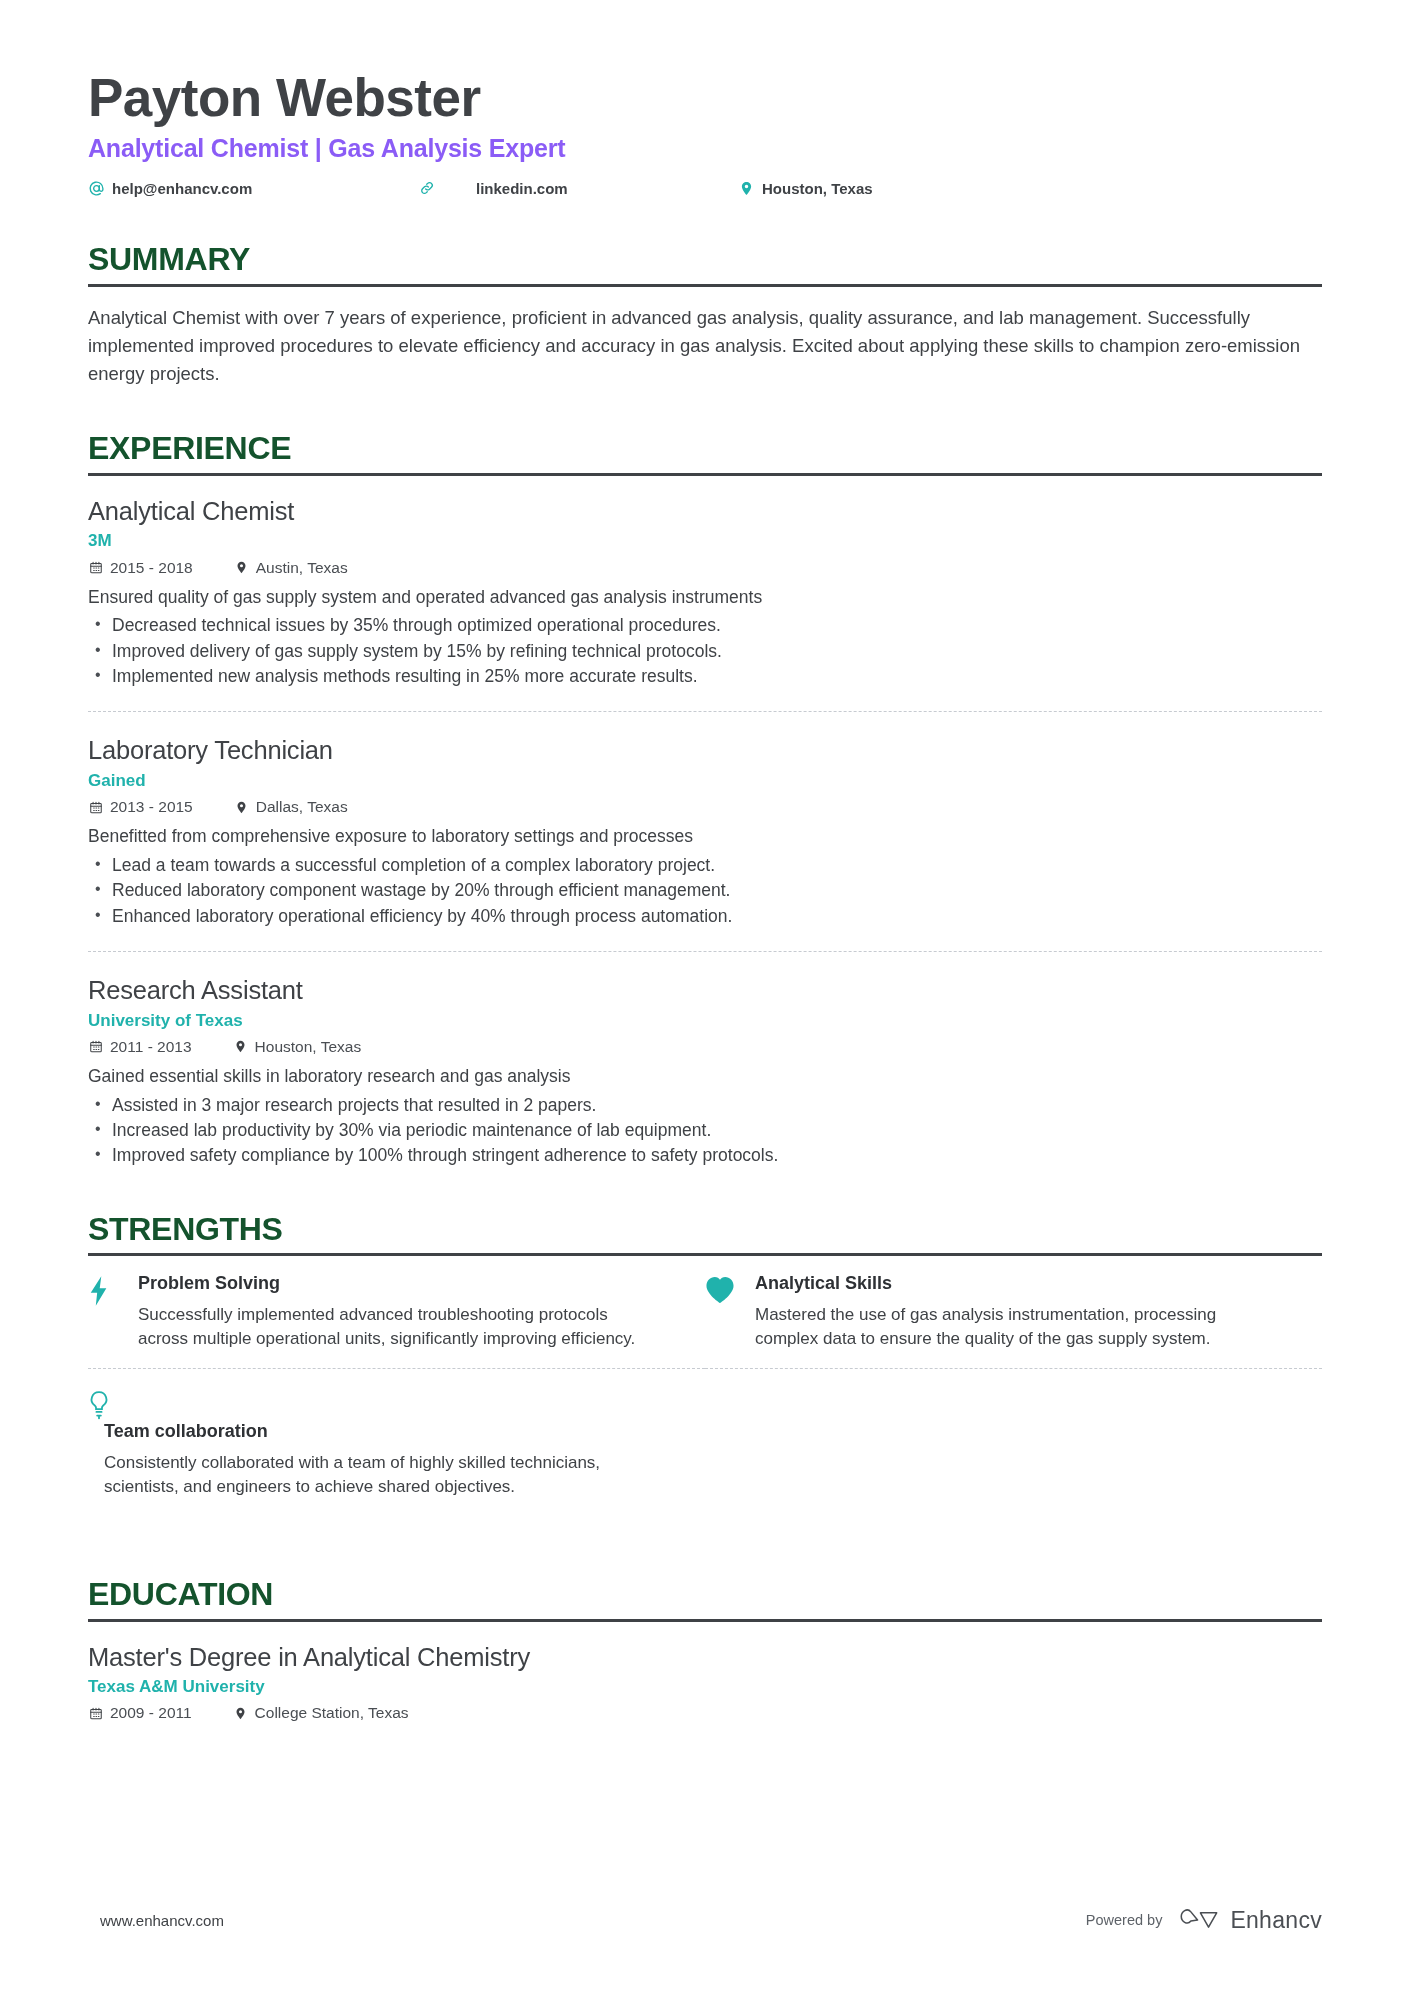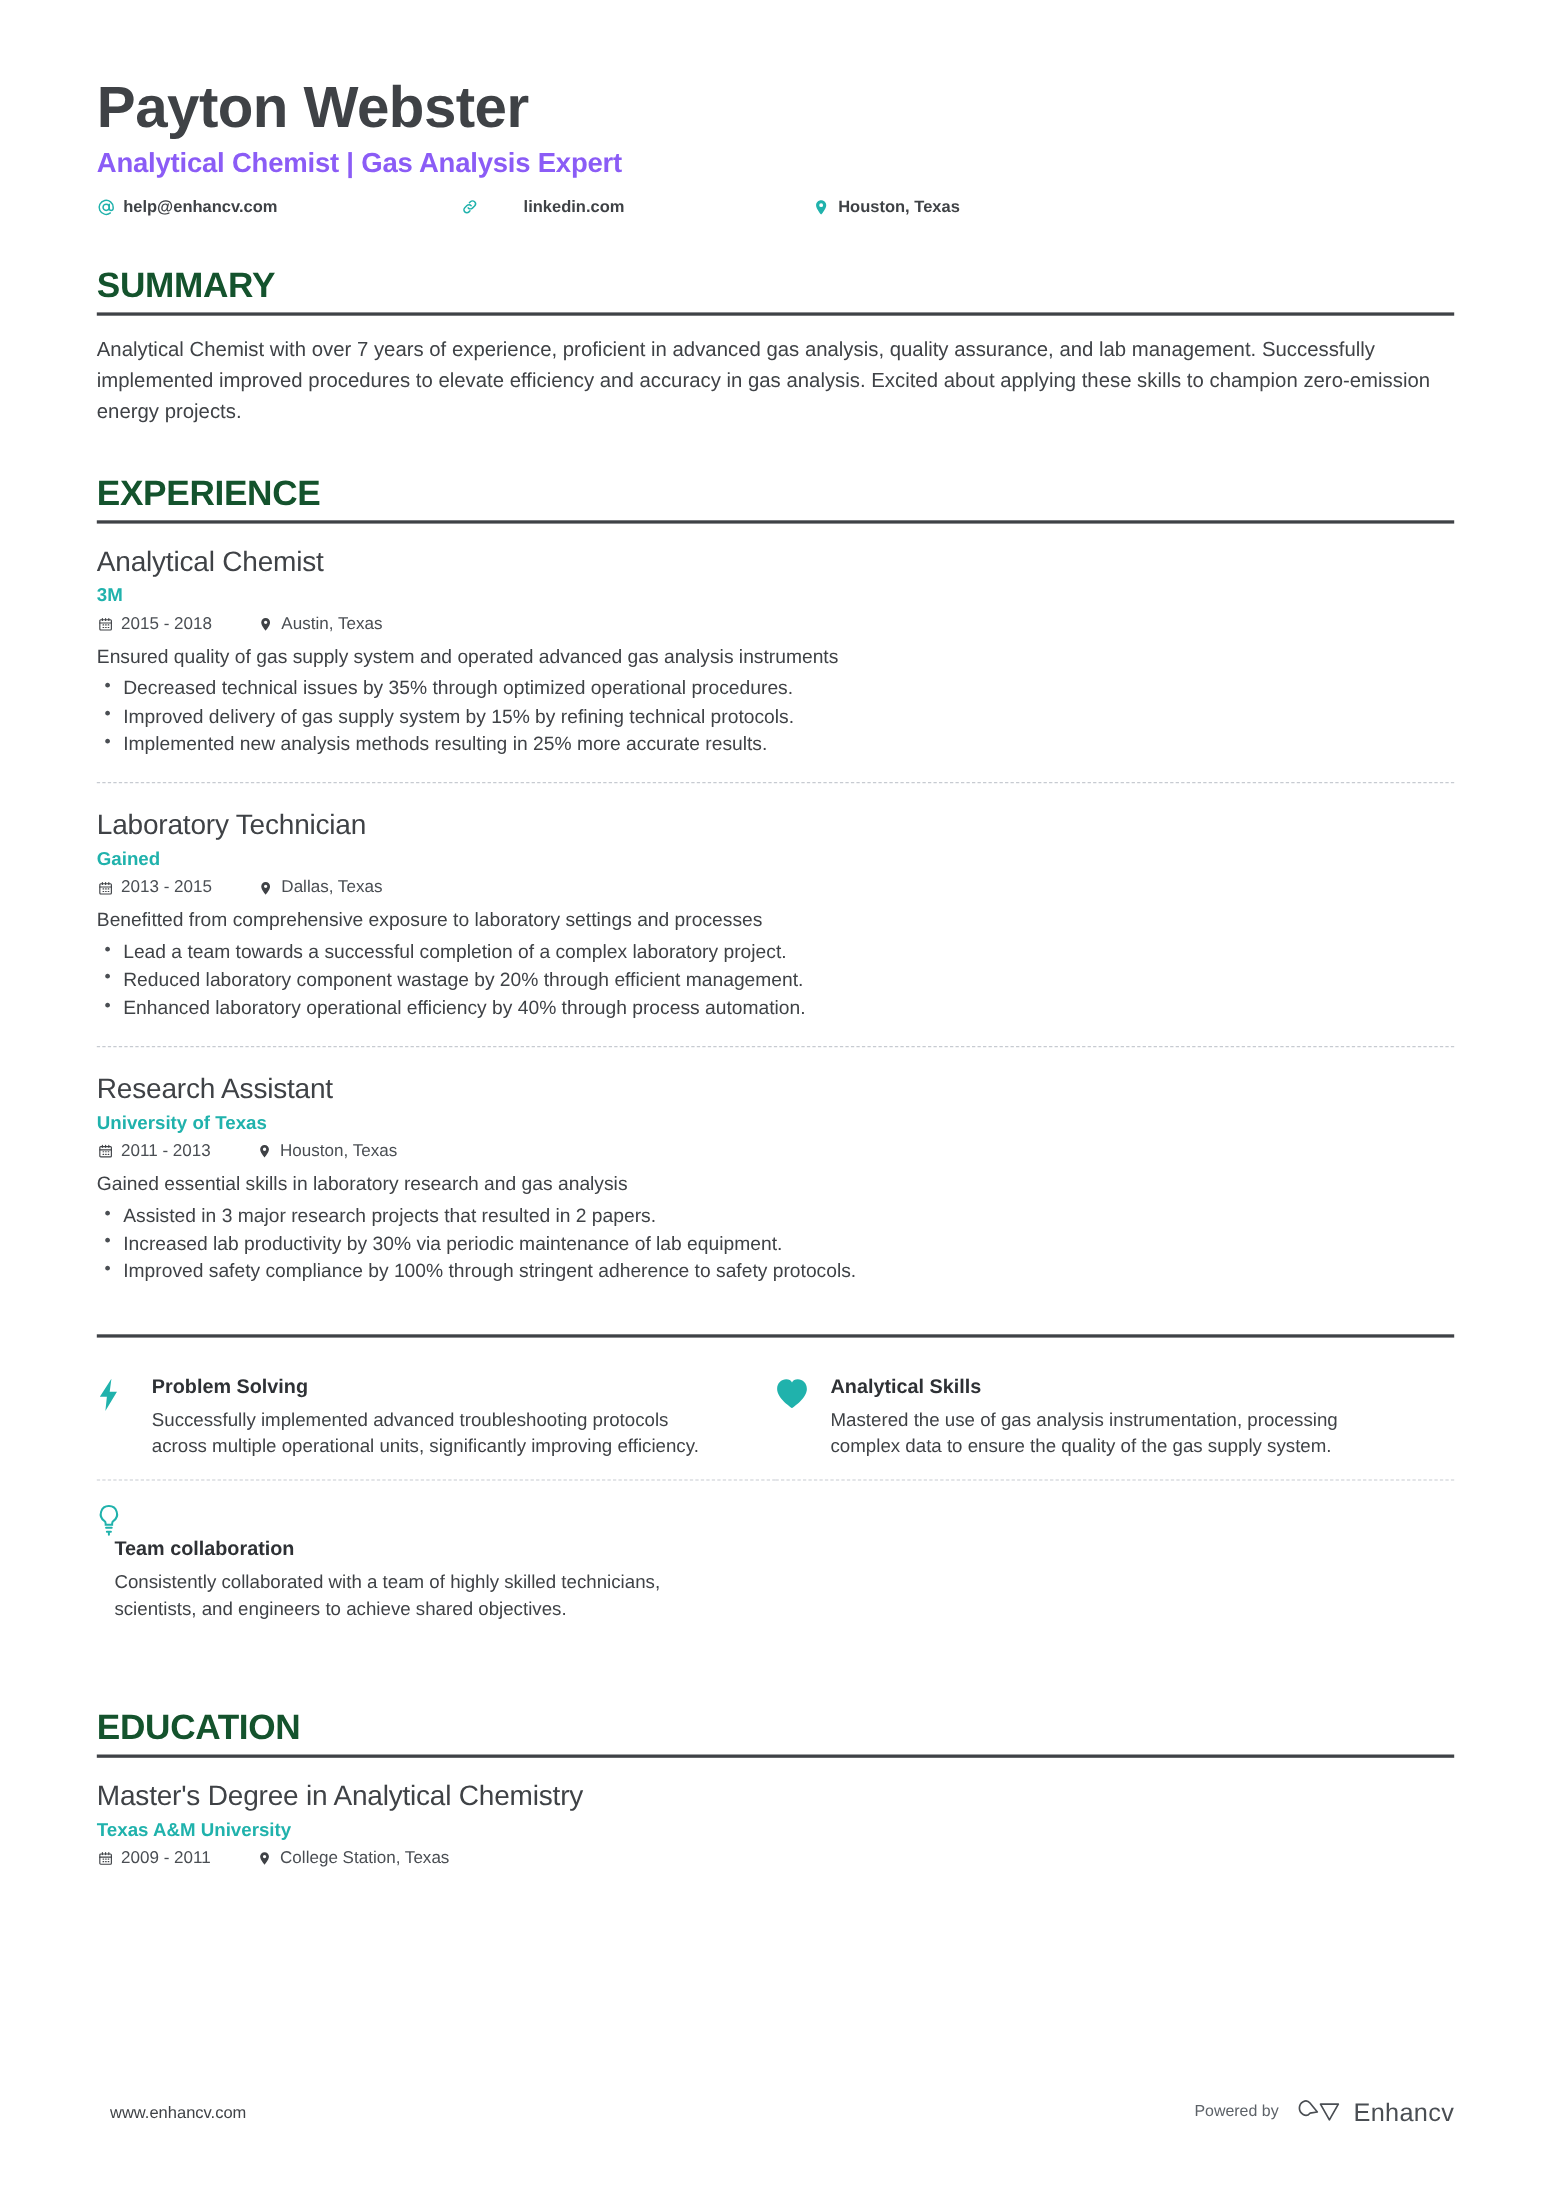--- a/index.html
+++ b/index.html
@@ -179,21 +179,20 @@
     top: -1px;
     font-size: 16px;
     color: #4a4e53;
   }
 
   
   .strengths-grid {
     display: flex;
     flex-wrap: wrap;
     column-gap: 0;
-    margin-top: 17px;
   }
 
   .strength {
     width: 50%;
     display: flex;
     padding-right: 60px;
     padding-bottom: 17px;
     margin-bottom: 18px;
     border-bottom: 1px dashed #c7cbd1;
   }
@@ -411,20 +410,21 @@
           <li>Assisted in 3 major research projects that resulted in 2 papers.</li>
           <li>Increased lab productivity by 30% via periodic maintenance of lab equipment.</li>
           <li>Improved safety compliance by 100% through stringent adherence to safety protocols.</li>
         </ul>
       </div>
 
     </div>
   </div>
 
   <div class="section">
+    <div class="section-title">STRENGTHS</div>
     <div class="section-rule"></div>
     <div class="section-body">
       <div class="strengths-grid">
 
         <div class="strength">
           <div class="strength-ico">
             <svg width="22" height="30" viewBox="0 0 24 32" fill="currentColor">
               <path d="M14.5 0 3 18h7L8.5 32 20 13h-7.2z"></path>
             </svg>
           </div>

